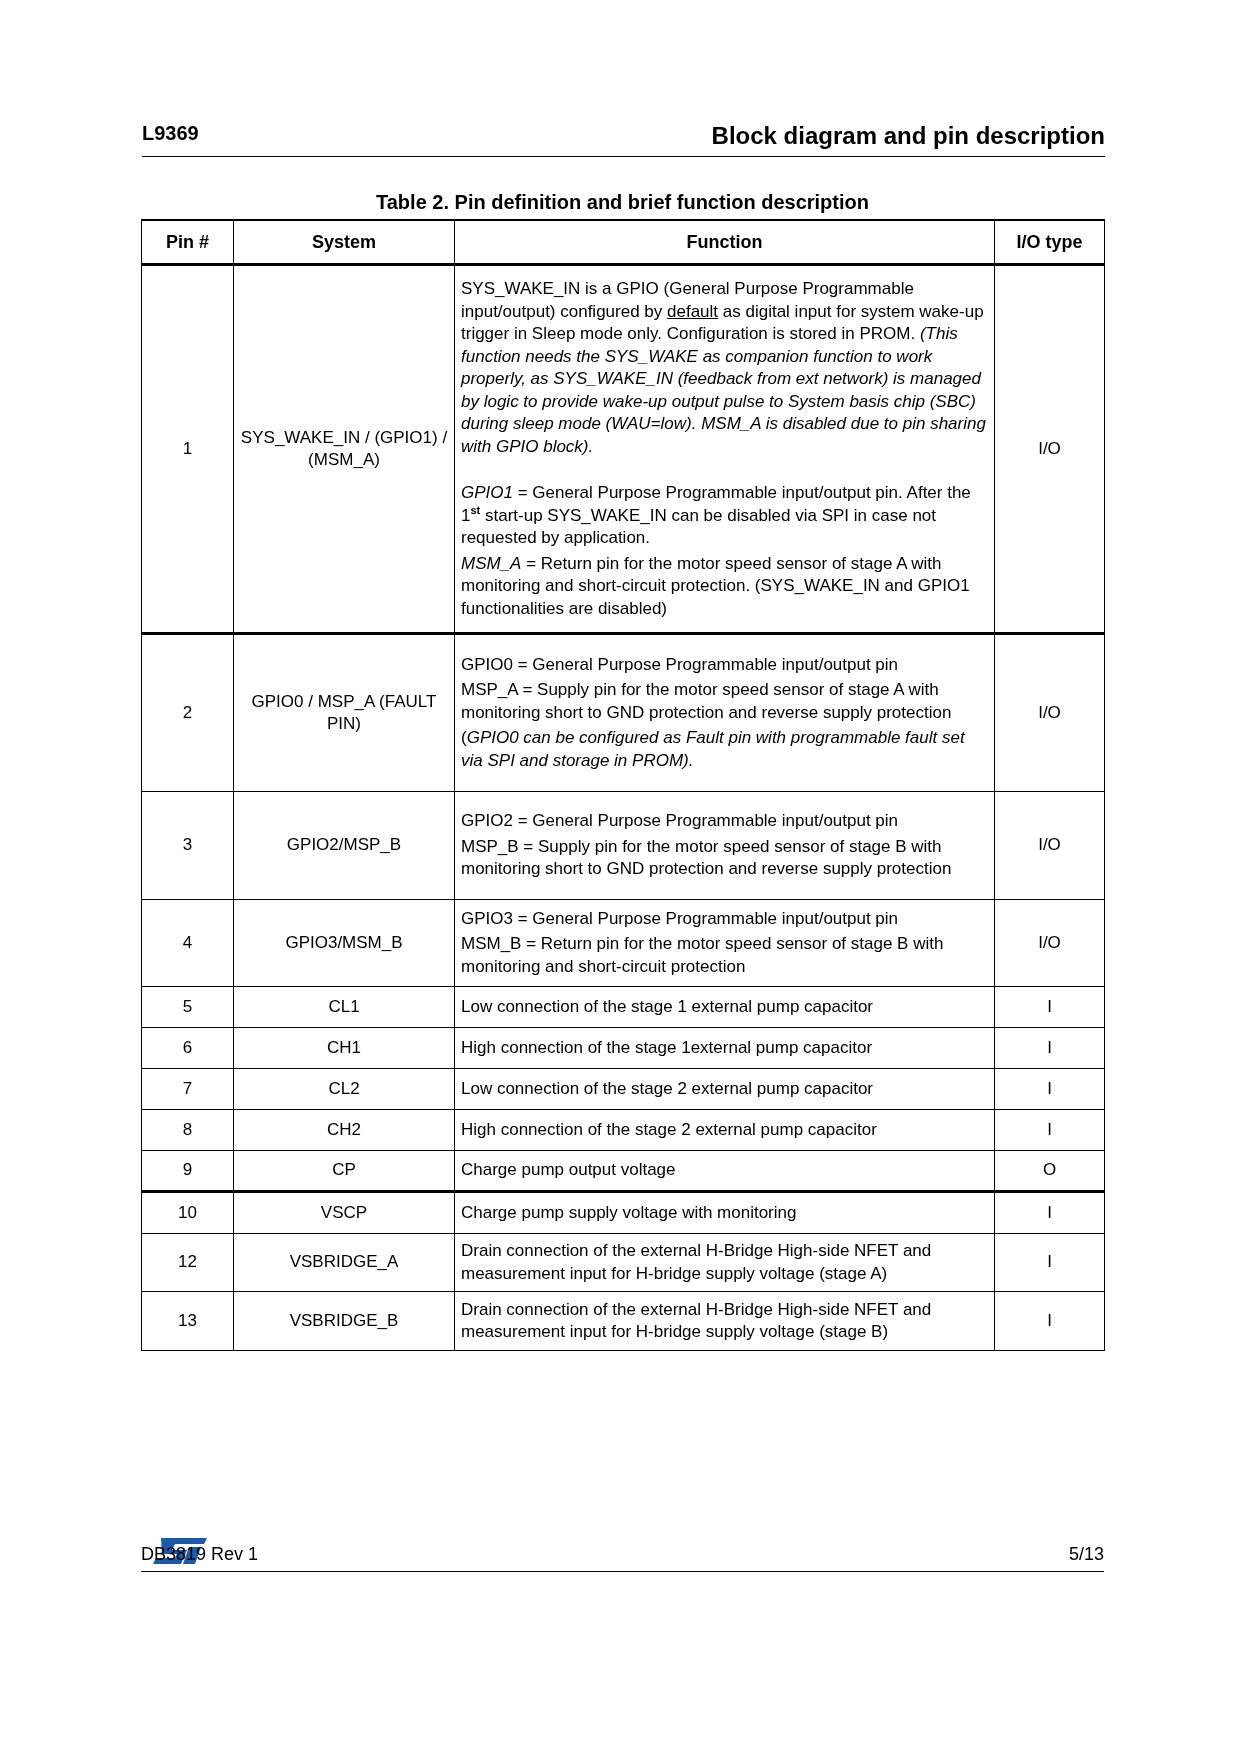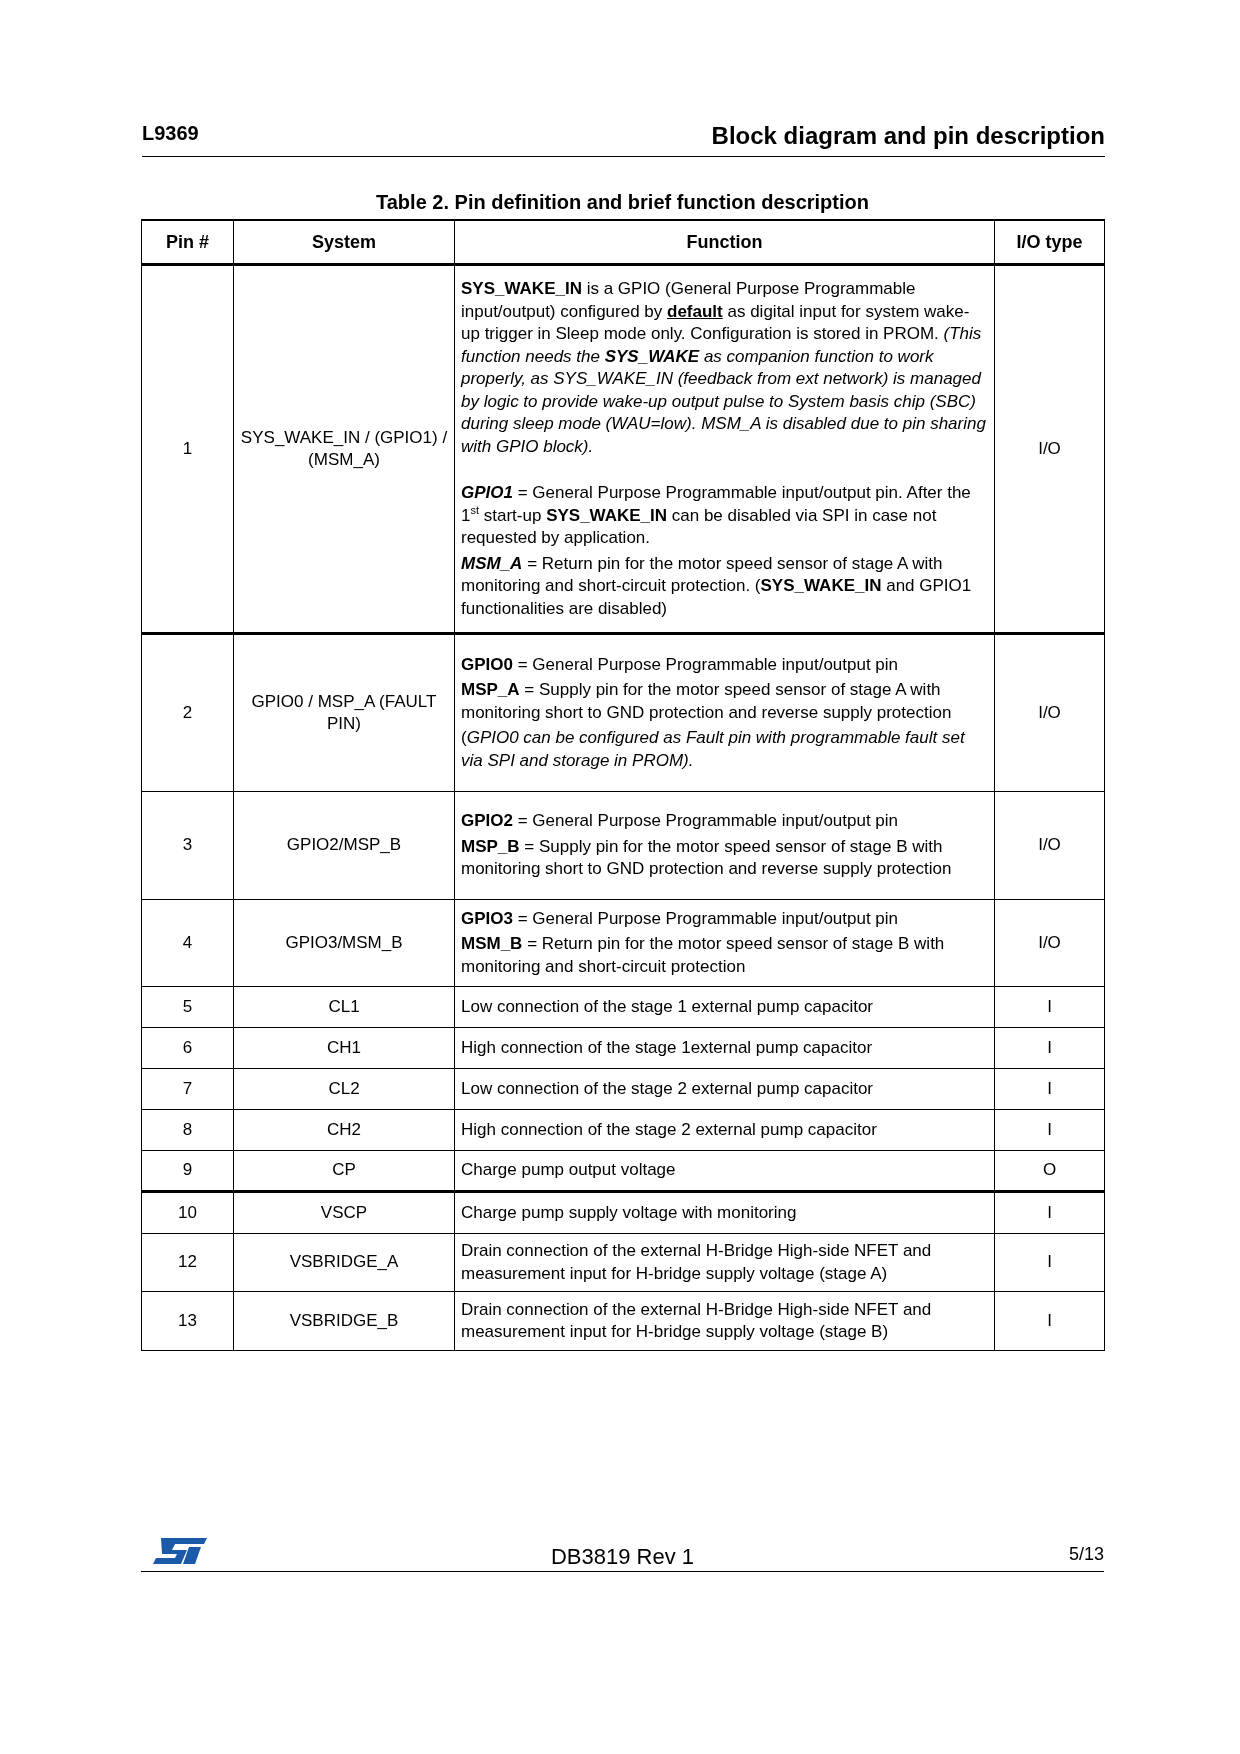--- a/index.html
+++ b/index.html
@@ -17,27 +17,27 @@
   table.pins thead th { height: 42px; font-weight: bold; font-size: 18px; text-align: center; border-top: 2px solid #000; border-bottom: 3px solid #000; }
   table.pins td.pin, table.pins td.sym, table.pins td.io { text-align: center; }
   table.pins td.fn { text-align: left; padding: 4px 6px; }
   table.pins tr.thick-top td { border-top: 3px solid #000; }
   table.pins th:first-child, table.pins td:first-child { border-left: 1.5px solid #000; }
   table.pins th:last-child, table.pins td:last-child { border-right: 1.5px solid #000; }
   table.pins tbody tr:last-child td { border-bottom: 1.5px solid #000; }
   .para { margin: 0; }
   .para + .para { margin-top: 3px; }
   .gap { height: 24px; }
-  .b { font-weight: bold; }
+  .b { font-weight: normal; }
   .i { font-style: italic; }
   .u { text-decoration: underline; }
-  sup { font-size: 11px; line-height: 0; }
+  sup { font-size: 11px; line-height: 0; font-weight: bold; }
   .page-footer { position: absolute; left: 141px; top: 1530px; width: 963px; height: 41px; border-bottom: 1.5px solid #000; }
   .page-footer .logo { position: absolute; left: 10px; top: 6px; width: 58px; height: 30px; }
-  .page-footer .doc { position: absolute; left: 0; width: 963px; top: 14px; text-align: center; font-size: 22px; }
+  .page-footer .doc { position: absolute; left: 0; width: 963px; top: 14px; font-size: 18px; }
   .page-footer .pg { position: absolute; right: 0; top: 14px; font-size: 18px; }
 </style>
 </head>
 <body>
 
 <div class="page-header">
   <span class="left">L9369</span>
   <span class="right">Block diagram and pin description</span>
 </div>
 

